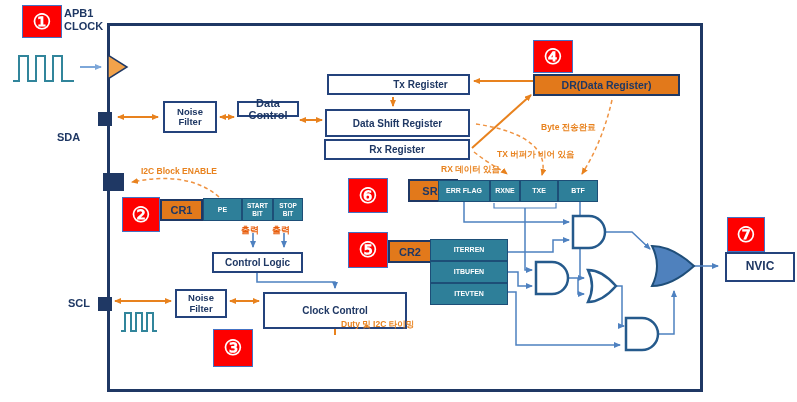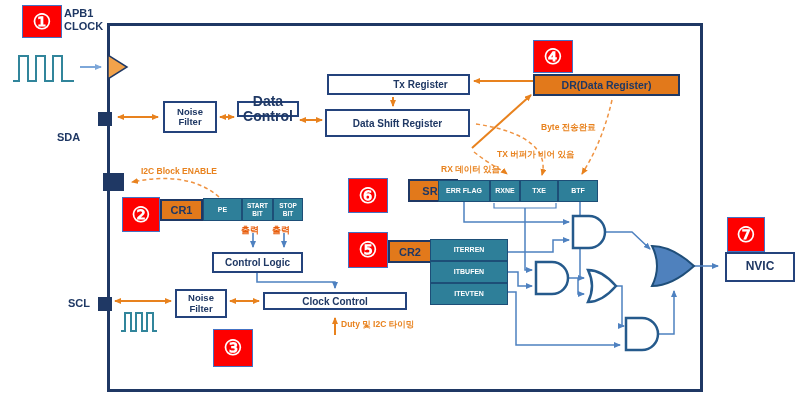--- a/index.html
+++ b/index.html
@@ -129,26 +129,27 @@
     </div>
   <div class="badge" style="left:727px;top:217px;width:38px;height:35px;">
       <span>⑦</span>
     </div>
 
   <div class="navy-label" style="left:64px;top:7px;width:48px;line-height:1.15;">APB1 CLOCK</div>
   <div class="navy-label" style="left:57px;top:131px;">SDA</div>
   <div class="navy-label" style="left:68px;top:297px;">SCL</div>
 
   <div class="wbox" style="left:163px;top:101px;width:54px;height:32px;font-size:9.5px;">Noise Filter</div>
-  <div class="wbox" style="left:237px;top:101px;width:62px;height:16px;font-size:14px;">Data Control</div>
+  <div class="wbox" style="left:237px;top:101px;width:62px;height:16px;font-size:11px;">Data Control</div>
   <div class="wbox" style="left:327px;top:74px;width:143px;height:21px;padding-left:44px;">Tx Register</div>
   <div class="wbox" style="left:325px;top:109px;width:145px;height:28px;">Data Shift Register</div>
+  <div class="wbox" style="left:324px;top:139px;width:146px;height:21px;">Rx Register</div>
   <div class="wbox" style="left:212px;top:252px;width:91px;height:21px;">Control Logic</div>
   <div class="wbox" style="left:175px;top:289px;width:52px;height:29px;font-size:9.5px;">Noise Filter</div>
-  <div class="wbox" style="left:263px;top:292px;width:144px;height:18px;">Clock Control</div>
+  <div class="wbox" style="left:263px;top:292px;width:144px;height:37px;">Clock Control</div>
   <div class="wbox" style="left:725px;top:252px;width:70px;height:30px;font-size:12px;">NVIC</div>
 
   <div class="obox" style="left:533px;top:74px;width:147px;height:22px;font-size:10.5px;">DR(Data Register)</div>
   <div class="obox" style="left:160px;top:199px;width:43px;height:22px;">CR1</div>
   <div class="obox" style="left:408px;top:179px;width:50px;height:23px;">SR1</div>
   <div class="obox" style="left:388px;top:240px;width:44px;height:23px;">CR2</div>
 
   <div class="tbit" style="left:203px;top:198px;width:39px;height:23px;">PE</div>
   <div class="tbit" style="left:242px;top:198px;width:31px;height:23px;font-size:6.5px;">START BIT</div>
   <div class="tbit" style="left:273px;top:198px;width:30px;height:23px;font-size:6.5px;">STOP BIT</div>

